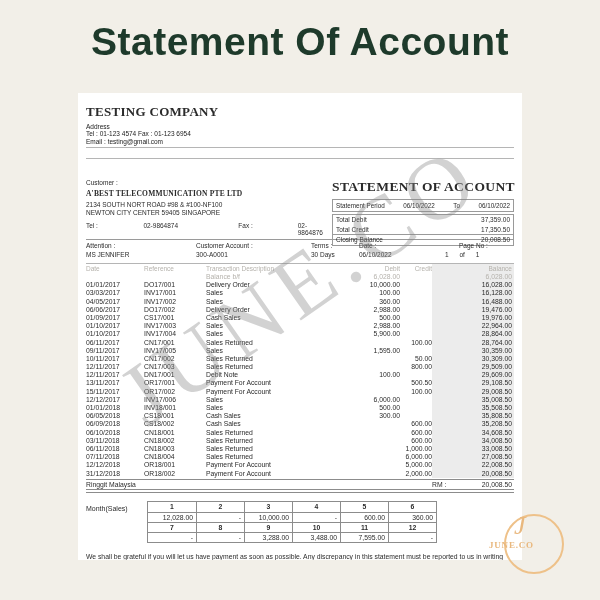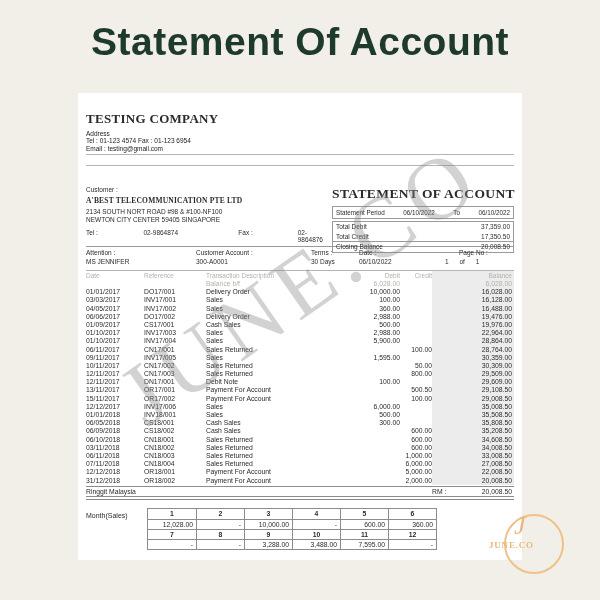--- a/index.html
+++ b/index.html
@@ -1,21 +1,21 @@
 <!DOCTYPE html>
 <html><head>
 <meta charset="utf-8">
 <style>
   html,body{margin:0;padding:0;}
   body{width:600px;height:600px;background:#f2efe8;position:relative;overflow:hidden;
        font-family:"Liberation Sans",sans-serif;}
   .title{position:absolute;top:20px;left:0;width:600px;text-align:center;margin:0;
          font:bold 39px "Liberation Sans",sans-serif;color:#1e3a2b;letter-spacing:0.5px;}
   .doc{position:absolute;left:78px;top:93px;width:444px;height:467px;background:#fff;
-       box-sizing:border-box;padding:15px 8px;color:#2b2b2b;overflow:hidden;}
+       box-sizing:border-box;padding:8px 8px;color:#2b2b2b;overflow:hidden;}
   
   .doc-head{position:relative;height:46px;}
   .company-name{font:bold 13px "Liberation Serif",serif;letter-spacing:0.3px;padding-top:3px;}
   .company-lines{margin-top:3px;font-size:6.5px;line-height:7.4px;color:#222;}
   .logo-box{position:absolute;right:0;top:6px;width:182px;height:32px;background:#ececec;
             display:flex;align-items:center;justify-content:center;overflow:hidden;}
   .logo-text{font:500 26px "Liberation Sans",sans-serif;letter-spacing:3px;color:#151515;
              transform:scaleX(0.55);}
   .rule{border-top:1px solid #b5b5b5;height:0;}
   .rule2{margin-top:10px;}

